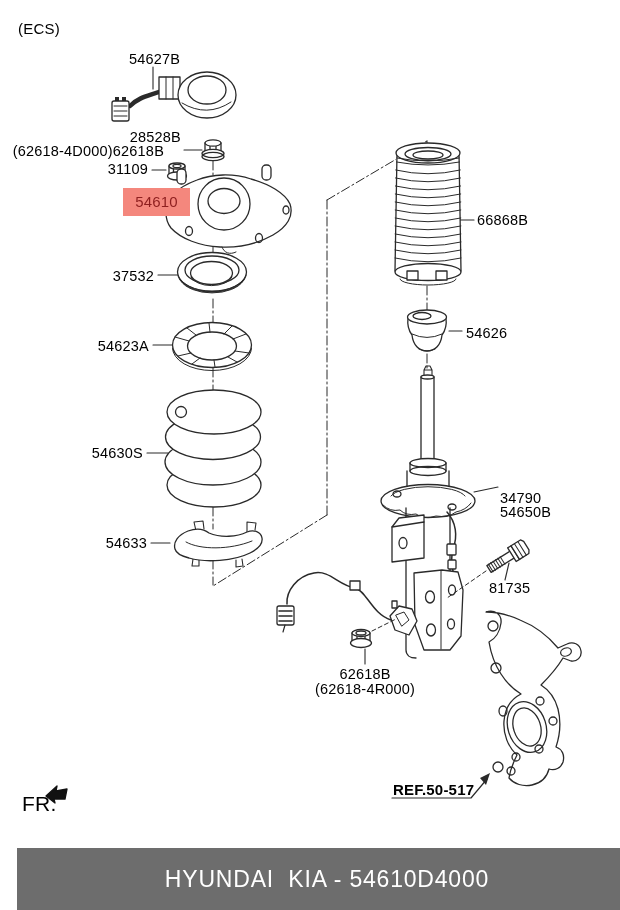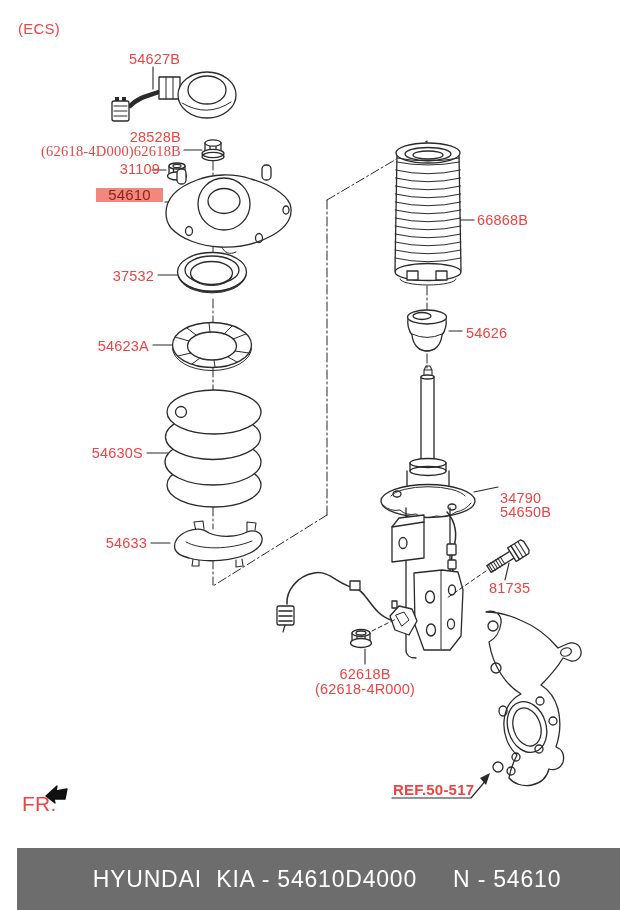--- a/index.html
+++ b/index.html
@@ -1,25 +1,25 @@
 <!DOCTYPE html>
 <html><head>
 <meta charset="utf-8">
 <style>
   html,body{margin:0;padding:0;background:#fff;}
   #stage{position:relative;width:620px;height:910px;background:#fff;overflow:hidden;
          font-family:"Liberation Sans",sans-serif;}
   #art{position:absolute;left:0;top:0;}
-  .lbl{position:absolute;font-size:14.5px;line-height:14px;color:#ef4444;
+  .lbl{position:absolute;font-size:14.5px;line-height:14px;color:#000000;
        white-space:nowrap;letter-spacing:0.2px;}
   .lbl.rt{text-align:right;}
   .lbl.ctr{text-align:center;}
   .ecs{font-size:15px;}
   .hl{display:flex;align-items:center;justify-content:center;
-      width:67px;height:14px;}
+      width:67px;height:28px;margin-left:27px;}
   .ref{font-size:15px;font-weight:bold;}
   .fr{font-size:21px;font-weight:normal;}
   #footer{position:absolute;left:0;top:848px;width:620px;height:62px;
           display:flex;align-items:center;justify-content:center;gap:36px;margin-left:17px;}
   #footer span{font-size:23px;letter-spacing:0.8px;white-space:pre;}
 </style>
 </head>
 <body>
 
 <div id="stage">
@@ -232,23 +232,23 @@
         <polygon points="46,796 57,786 56,791 67,789 65,799 54,799 55,803" fill="#111" stroke="#111"></polygon>
       </g>
     </g>
   </svg>
 
   <div class="lbl ecs" style="left:18px;top:22px;">(ECS)</div>
 
   <div class="lbl" style="left:129px;top:52px;">54627B</div>
 
   <div class="lbl rt" style="right:439px;top:130px;">28528B</div>
-  <div class="lbl rt" style="right:439px;top:144px;font-family:Liberation Serif, serif;">(62618-4D000)62618B</div>
-
-  <div class="lbl rt" style="right:460px;top:162px;">31109</div>
+  <div class="lbl rt" style="right:456px;top:144px;">(62618-4D000)62618B</div>
+
+  <div class="lbl rt" style="right:472px;top:162px;">31109</div>
 
   <div class="lbl hl" style="left:96px;top:188px;background:#F4877D;color:#8E1F1F;font-size:15px;">54610</div>
 
   <div class="lbl rt" style="right:466px;top:269px;">37532</div>
   <div class="lbl rt" style="right:471px;top:339px;">54623A</div>
   <div class="lbl rt" style="right:477px;top:446px;">54630S</div>
   <div class="lbl rt" style="right:473px;top:536px;text-align:right;">54633</div>
 
   <div class="lbl" style="left:477px;top:213px;">66868B</div>
   <div class="lbl" style="left:466px;top:326px;">54626</div>
@@ -260,15 +260,14 @@
 
   <div class="lbl ctr" style="left:315px;top:667px;width:100px;">62618B</div>
   <div class="lbl ctr" style="left:315px;top:682px;width:100px;">(62618-4R000)</div>
 
   <div class="lbl ref" style="left:393px;top:783px;">REF.50-517</div>
 
   <div class="lbl fr" style="left:22px;top:797px;">FR.</div>
 
   <div id="footer" style="background:#6D6D6D;color:#FFFFFF;">
     <span>HYUNDAI  KIA - 54610D4000</span>
-    <span>N - 54610</span>
   </div>
 </div>
 
 </body></html>

